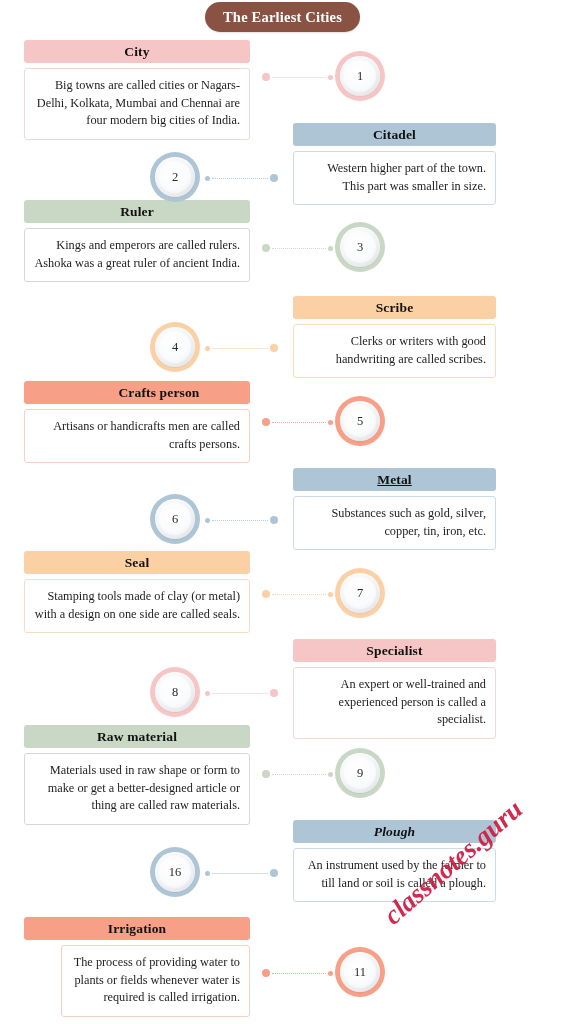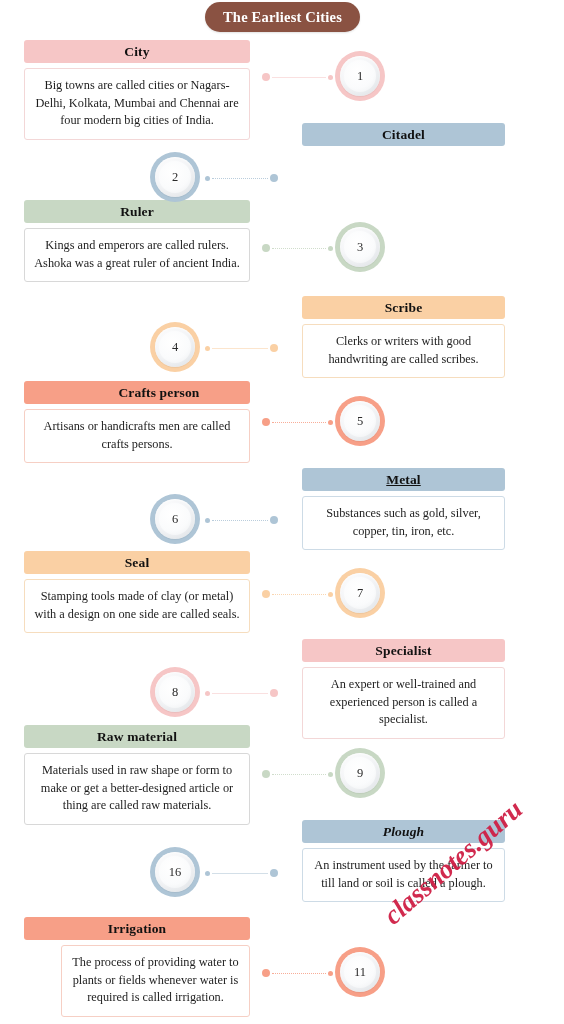--- a/index.html
+++ b/index.html
@@ -25,39 +25,39 @@
     font-weight:bold;
     letter-spacing:.2px;
     box-shadow:0 1px 2px rgba(0,0,0,.12);
   }
 
   
   .row{position:absolute;left:0;width:564px;}
 
   .card{position:absolute;top:0;}
   .card.left{left:24px;width:226px;}
-  .card.right{left:302px;width:203px;}
+  .card.right{left:293px;width:203px;}
 
   .hdr{
     height:23px;
     border-radius:3px;
     display:flex;align-items:center;justify-content:center;
     font-size:13.5px;font-weight:bold;color:#111111;
     letter-spacing:.15px;
   }
   .body{
     margin-top:5px;
     background:#ffffff;
     border:1px solid #d8d8d8;
     border-radius:3px;
     padding:8px 9px 9px 9px;
     font-size:12.3px;
     line-height:17.5px;
     color:#1d1d1d;
-    text-align:center;
+    text-align:right;
   }
 
   
   .badge{
     position:absolute;
     width:50px;height:50px;
     border-radius:50%;
     display:flex;align-items:center;justify-content:center;
   }
   .badge .ring{
@@ -111,20 +111,21 @@
   <div id="rows">
       <div class="row" style="top: 40px;">
         <div class="card left">
           <div class="hdr" style="background: rgb(246, 198, 198);">City</div>
           <div class="body" style="border-color: rgb(243, 215, 215);">Big towns are called cities or Nagars- Delhi, Kolkata, Mumbai and Chennai are four modern big cities of India.</div>
         </div>
       </div>
       <div class="row" style="top: 123px;">
         <div class="card right">
           <div class="hdr" style="background: rgb(174, 197, 214);">Citadel</div>
+          <div class="body" style="border-color: rgb(205, 219, 230);">Western higher part of the town. This part was smaller in size.</div>
         </div>
       </div>
       <div class="row" style="top: 200px;">
         <div class="card left">
           <div class="hdr" style="background: rgb(200, 216, 196);">Ruler</div>
           <div class="body" style="border-color: rgb(216, 216, 216);">Kings and emperors are called rulers. Ashoka was a great ruler of ancient India.</div>
         </div>
       </div>
       <div class="row" style="top: 296px;">
         <div class="card right">

